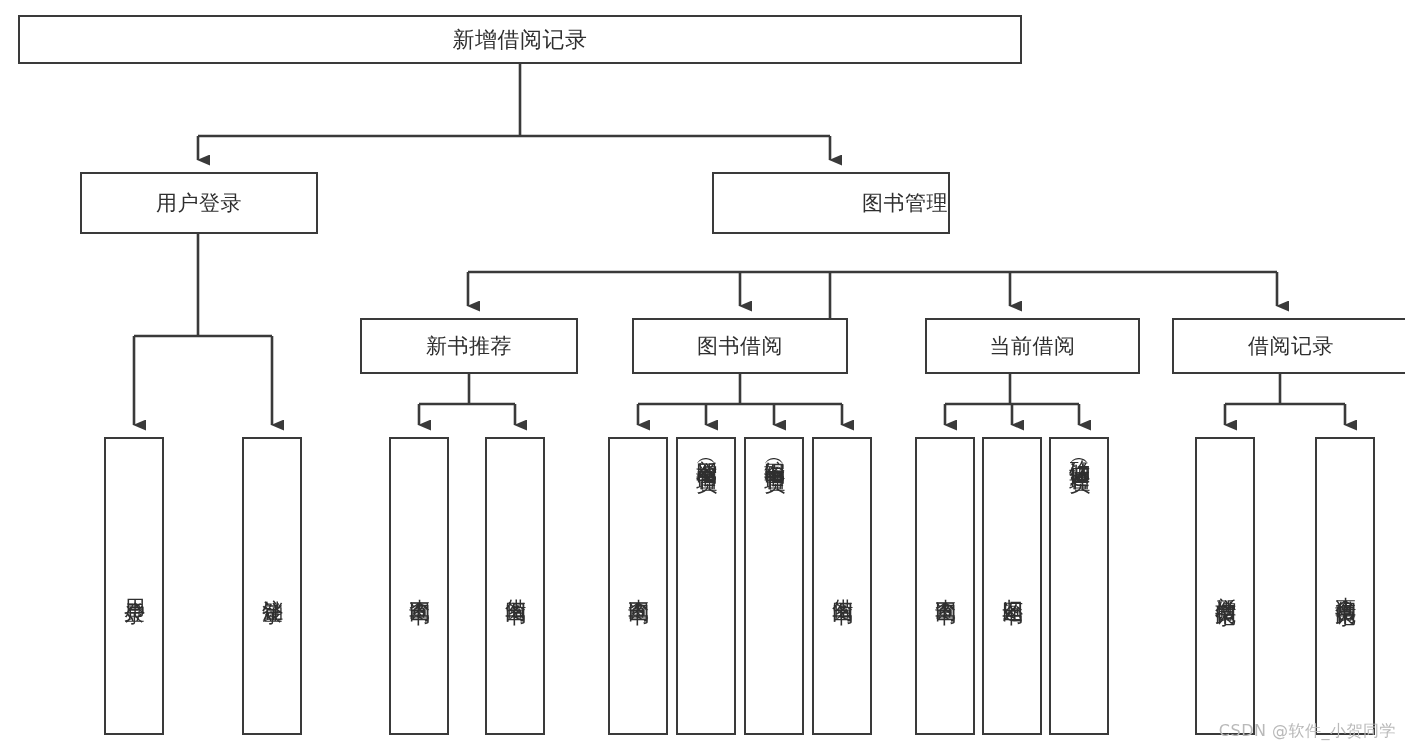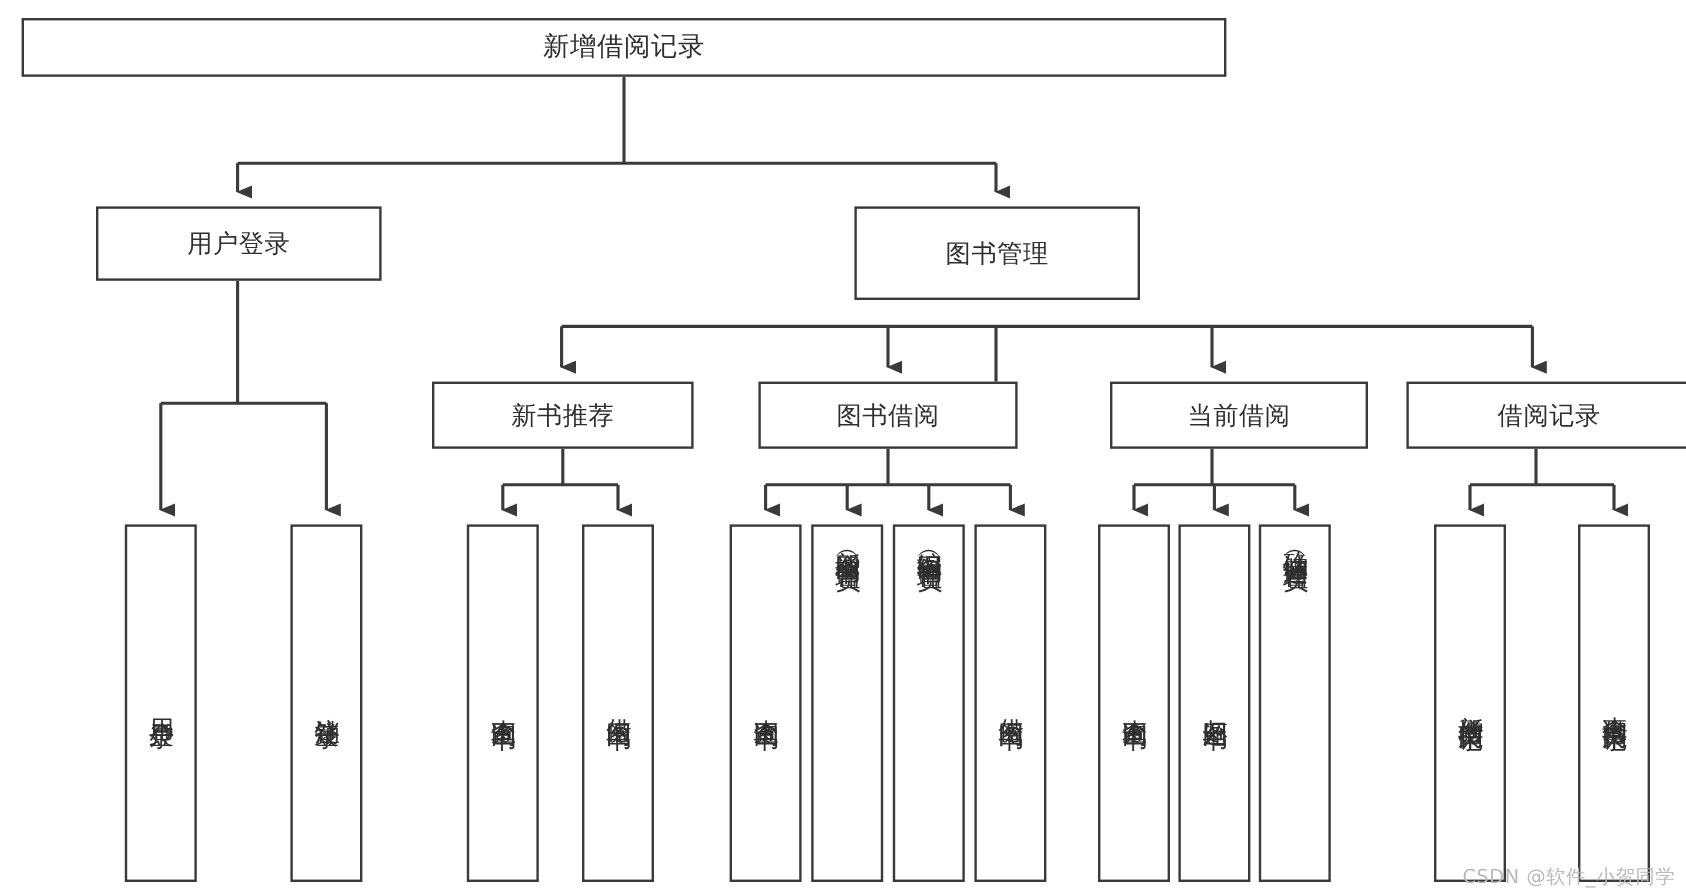--- a/index.html
+++ b/index.html
@@ -137,21 +137,21 @@
   </svg>
 
   <div class="node root horiz" style="left:18px; top:15px; width:1004px; height:49px;">
     <span class="node-label">新增借阅记录</span>
   </div>
 
   <div class="node horiz" style="left:80px; top:172px; width:238px; height:62px;">
     <span class="node-label">用户登录</span>
   </div>
 
-  <div class="node horiz" style="left:712px; top:172px; width:238px; height:78px;">
+  <div class="node horiz" style="left:712px; top:172px; width:238px; height:62px;justify-content:flex-end;">
     <span class="node-label">图书管理</span>
   </div>
 
   <div class="node horiz" style="left:632px; top:318px; width:216px; height:56px;">
     <span class="node-label">图书借阅</span>
   </div>
 
   <div class="node horiz" style="left:360px; top:318px; width:218px; height:56px;">
     <span class="node-label">新书推荐</span>
   </div>

